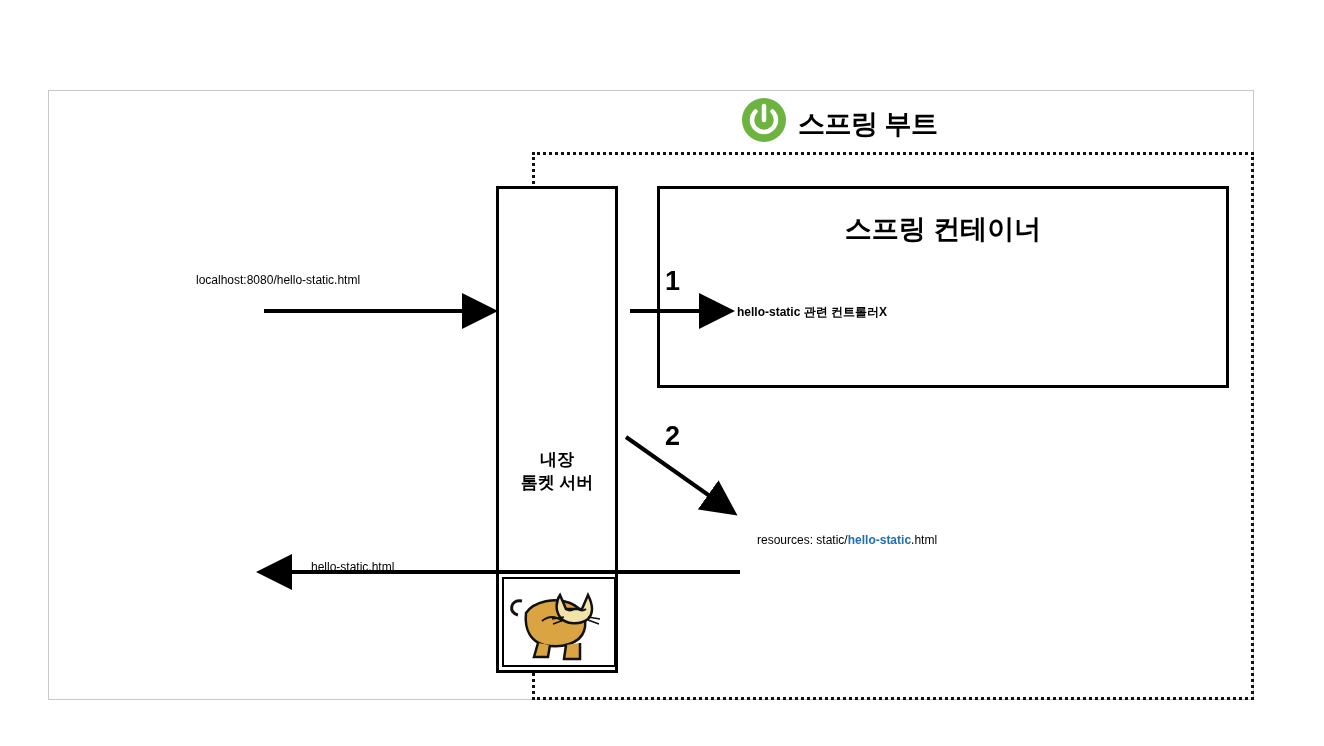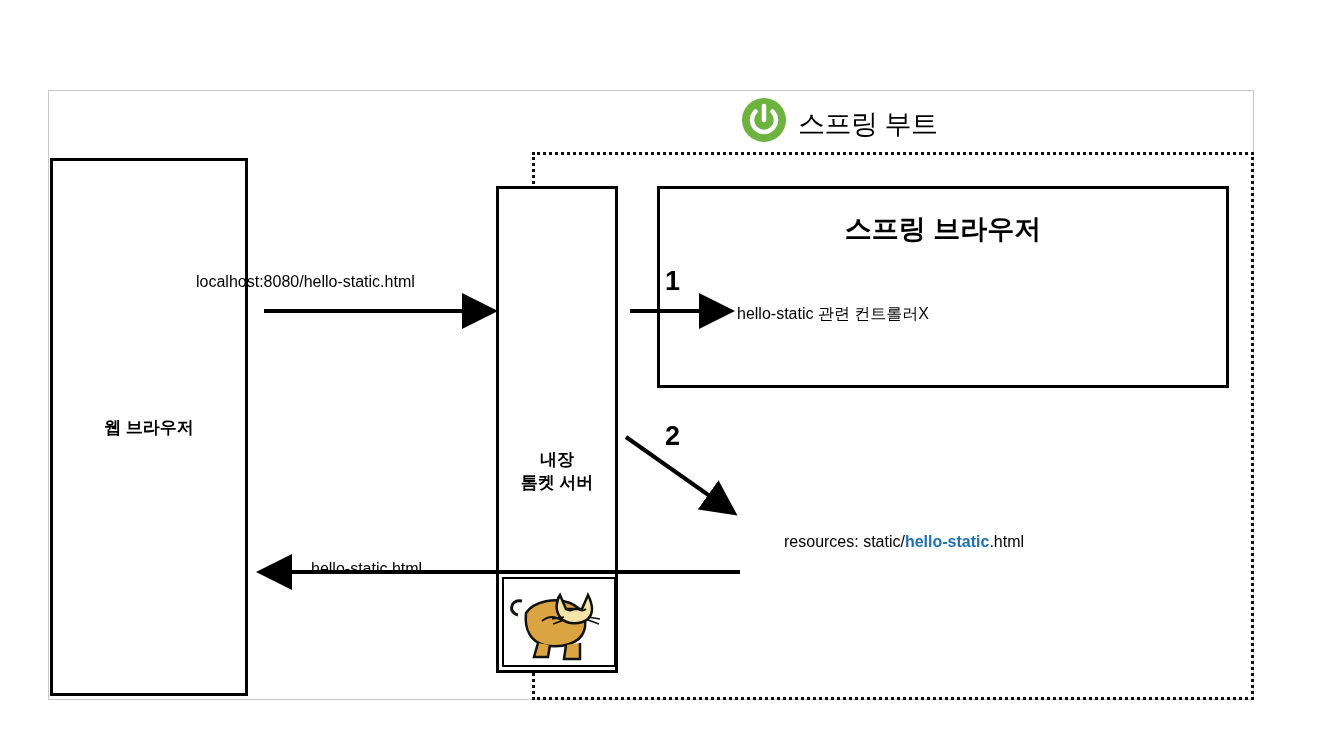--- a/index.html
+++ b/index.html
@@ -55,21 +55,21 @@
   }
   .spring-logo {
     width: 48px;
     height: 48px;
     position: relative;
     flex: 0 0 auto;
   }
   .spring-logo svg { display: block; }
   .springboot-title {
     font-size: 27px;
-    font-weight: normal;
+    font-weight: bold;
     letter-spacing: -0.5px;
     white-space: nowrap;
     margin-top: 8px;
   }
 
   
   .browser-box {
     position: absolute;
     left: 50px;
     top: 158px;
@@ -142,21 +142,21 @@
     top: 22px;
     width: 100%;
     text-align: center;
     font-size: 27px;
     font-weight: bold;
   }
 
   
   .txt {
     position: absolute;
-    font-size: 16px;
+    font-size: 12px;
     white-space: nowrap;
   }
   .step-num {
     position: absolute;
     font-size: 27px;
     font-weight: bold;
   }
   .accent { color: #1f6fb2; font-weight: bold; }
 
   svg.arrow-layer {
@@ -181,23 +181,20 @@
     <span class="spring-logo">
       <svg width="48" height="48" viewBox="0 0 48 48" aria-hidden="true">
         <circle cx="24" cy="24" r="22" fill="#6db33f"></circle>
         <path d="M24 10 L24 24" stroke="#ffffff" stroke-width="4.5" stroke-linecap="round"></path>
         <path d="M15.5 15.5 A12 12 0 1 0 32.5 15.5" fill="none" stroke="#ffffff" stroke-width="4.5" stroke-linecap="round"></path>
       </svg>
     </span>
     <span class="springboot-title">스프링 부트</span>
   </div>
 
-  <div class="browser-box">
-    <div class="browser-label">웹 브라우저</div>
-  </div>
 
   <div class="tomcat-box">
     <div class="tomcat-label">
       <span>내장</span><br>
       <span>톰켓 서버</span>
     </div>
     <div class="tomcat-cat">
       <svg width="110" height="86" viewBox="0 0 110 86" aria-hidden="true">
 
         <path d="M14 36 C4 34 6 20 18 22" fill="none" stroke="#111" stroke-width="3"></path>
@@ -214,29 +211,29 @@
 
         <path d="M34 64 L30 78 L44 78 L46 66" fill="#d9a441" stroke="#111" stroke-width="2.5"></path>
         <path d="M62 66 L60 80 L76 80 L76 64" fill="#d9a441" stroke="#111" stroke-width="2.5"></path>
 
         <path d="M38 42 q10 -8 20 0" fill="none" stroke="#111" stroke-width="2"></path>
       </svg>
     </div>
   </div>
 
   <div class="container-box">
-    <div class="container-title">스프링 브라우저</div>
+    <div class="container-title">스프링 컨테이너</div>
   </div>
 
   <div class="txt" style="left:196px; top:273px;">localhost:8080/hello-static.html</div>
   <div class="step-num" style="left:665px; top:266px;">1</div>
-  <div class="txt" style="left:737px; top:304px;">hello-static 관련 컨트롤러X</div>
+  <div class="txt" style="left:737px; top:304px;font-weight:bold;">hello-static 관련 컨트롤러X</div>
   <div class="step-num" style="left:665px; top:421px;">2</div>
 
-  <div class="txt" style="left:784px; top:533px;">
+  <div class="txt" style="left:757px; top:533px;">
     <span>resources: static/</span><span class="accent">hello-static</span><span>.html</span>
   </div>
 
   <div class="txt" style="left:311px; top:560px;">hello-static.html</div>
 
   <svg class="arrow-layer" aria-hidden="true">
     <defs>
       <marker id="ah" markerWidth="9" markerHeight="9" refX="7" refY="4.5" orient="auto">
         <path d="M0,0 L9,4.5 L0,9 z" fill="#000000"></path>
       </marker>

